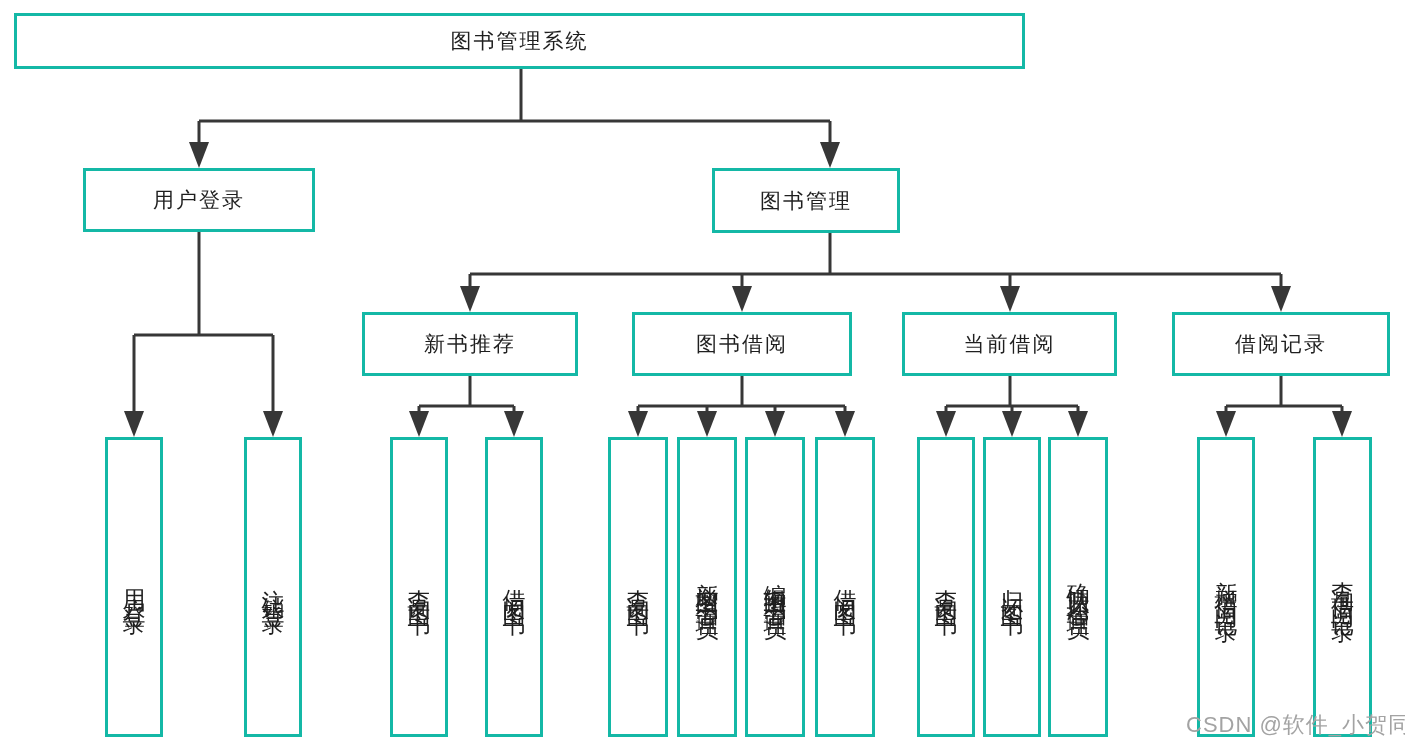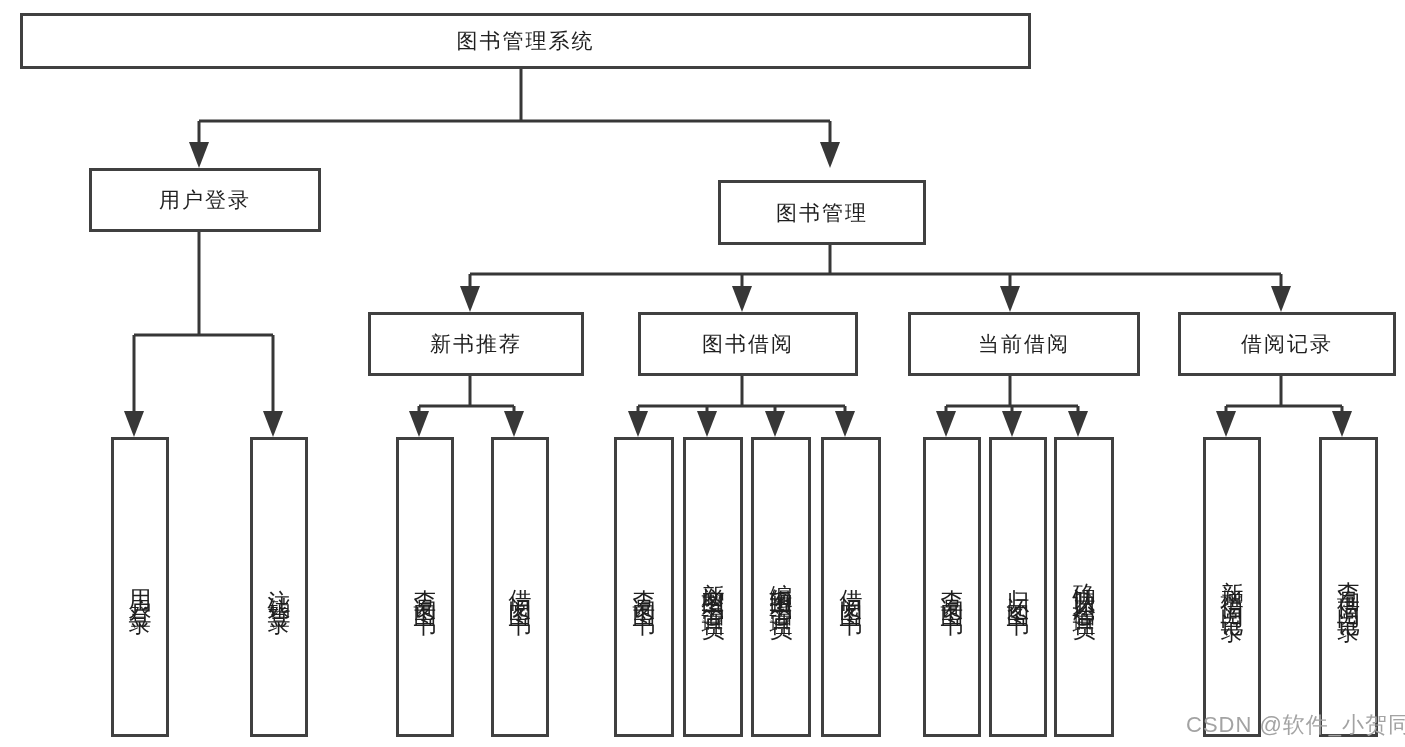--- a/index.html
+++ b/index.html
@@ -7,26 +7,25 @@
     position:relative;
     width:1405px;height:747px;
     background:#ffffff;
     font-family:"Liberation Sans","DejaVu Sans",sans-serif;
     overflow:hidden;
   }
   .connector-layer{position:absolute;left:0;top:0;z-index:0;}
   .box{
     position:absolute;
     box-sizing:border-box;
-    border:3px solid #404040;
+    border:3px solid #14b8a6;
     background:#ffffff;
     display:flex;align-items:center;justify-content:center;
     color:#1f1f1f;
     z-index:1;
-    margin-left:6px;
   }
   .hlabel{font-size:21px;letter-spacing:2px;white-space:nowrap;}
   .vbox .vlabel{
     writing-mode:vertical-rl;
     text-orientation:mixed;
     font-size:23px;
     letter-spacing:8px;
     line-height:1;
     white-space:nowrap;
   }
@@ -109,31 +108,31 @@
     </g>
   </svg>
 
   <div class="box" style="left:14px;top:13px;width:1011px;height:56px;">
     <span class="hlabel">图书管理系统</span>
   </div>
 
   <div class="box" style="left:83px;top:168px;width:232px;height:64px;">
     <span class="hlabel">用户登录</span>
   </div>
-  <div class="box" style="left:712px;top:180px;width:208px;height:65px;justify-content:center;">
+  <div class="box" style="left:712px;top:168px;width:188px;height:65px;justify-content:center;">
     <span class="hlabel">图书管理</span>
   </div>
 
   <div class="box" style="left:362px;top:312px;width:216px;height:64px;text-align:right;">
     <span class="hlabel">新书推荐</span>
   </div>
   <div class="box" style="left:632px;top:312px;width:220px;height:64px;">
     <span class="hlabel">图书借阅</span>
   </div>
-  <div class="box" style="left:902px;top:312px;width:232px;height:64px;">
+  <div class="box" style="left:902px;top:312px;width:215px;height:64px;">
     <span class="hlabel">当前借阅</span>
   </div>
   <div class="box" style="left:1172px;top:312px;width:218px;height:64px;">
     <span class="hlabel">借阅记录</span>
   </div>
 
   <div class="box vbox" style="left:105px;top:437px;width:58px;height:300px;">
     <span class="vlabel">用户登录</span>
   </div>
   <div class="box vbox" style="left:244px;top:437px;width:58px;height:300px;">

